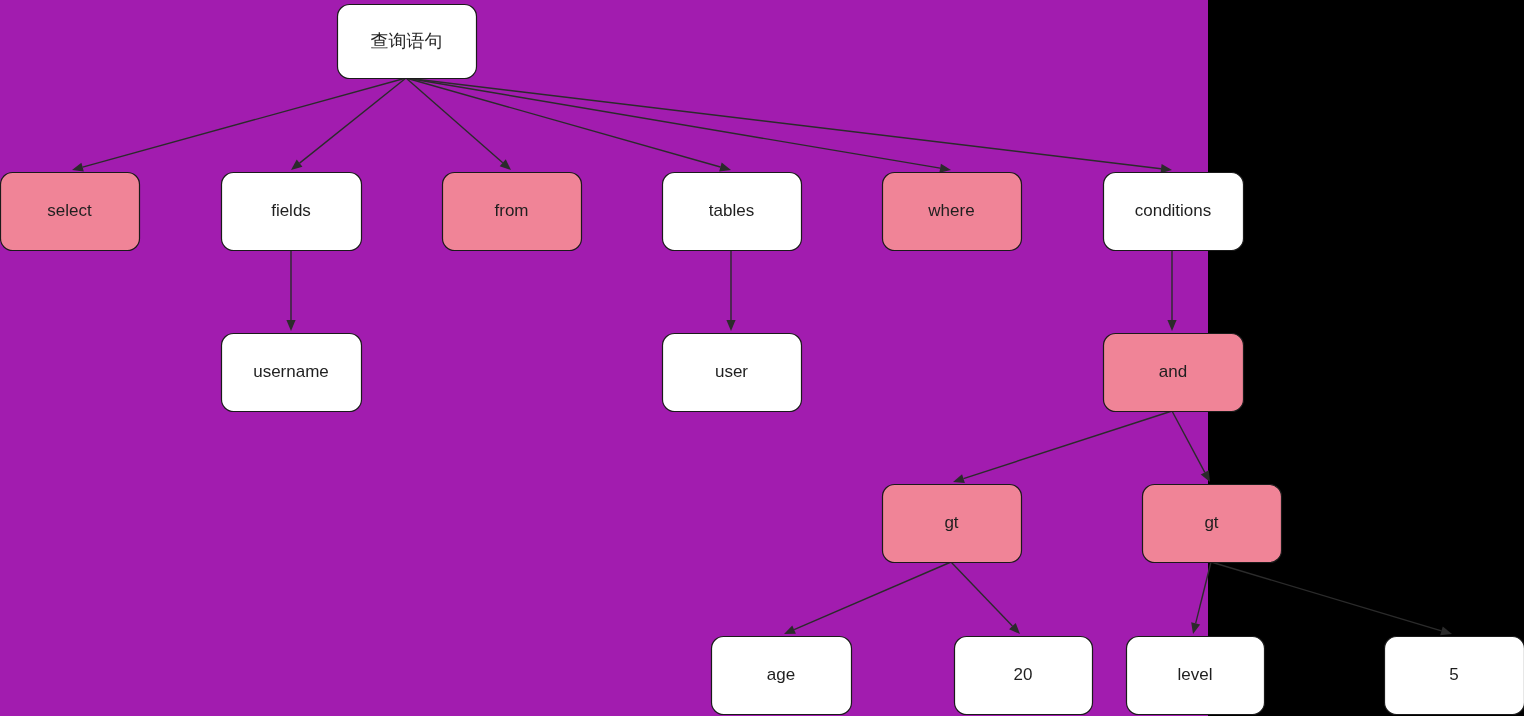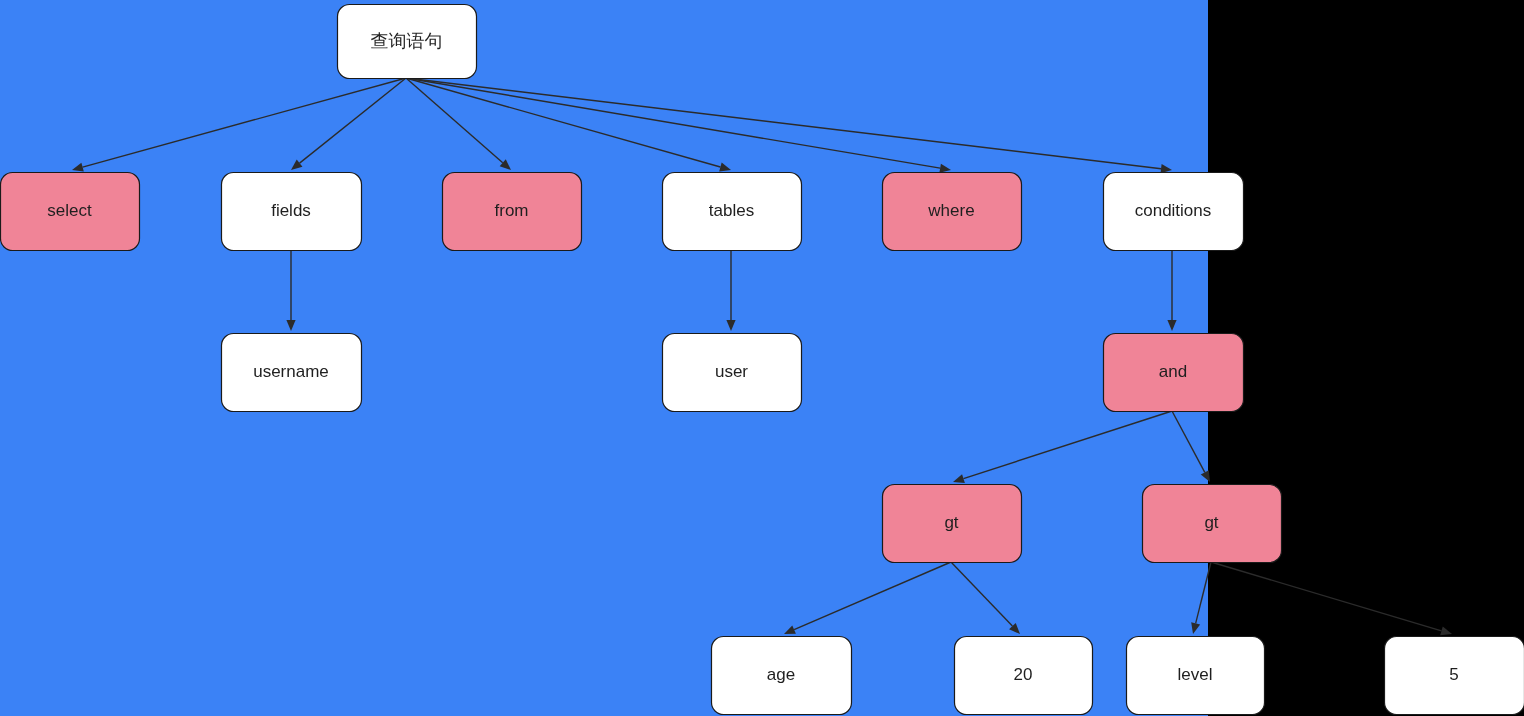--- a/index.html
+++ b/index.html
@@ -10,21 +10,21 @@
   body {
     width: 1524px;
     height: 716px;
     overflow: hidden;
     font-family: "Liberation Sans", "DejaVu Sans", sans-serif;
   }
   #diagram-root {
     position: relative;
     width: 1208px;
     height: 716px;
-    background: #3b82f6;
+    background: #a21caf;
   }
   svg#diagram-svg {
     position: absolute;
     top: 0;
     left: 0;
     width: 1524px;
     height: 716px;
     display: block;
   }
   .node-rect {

